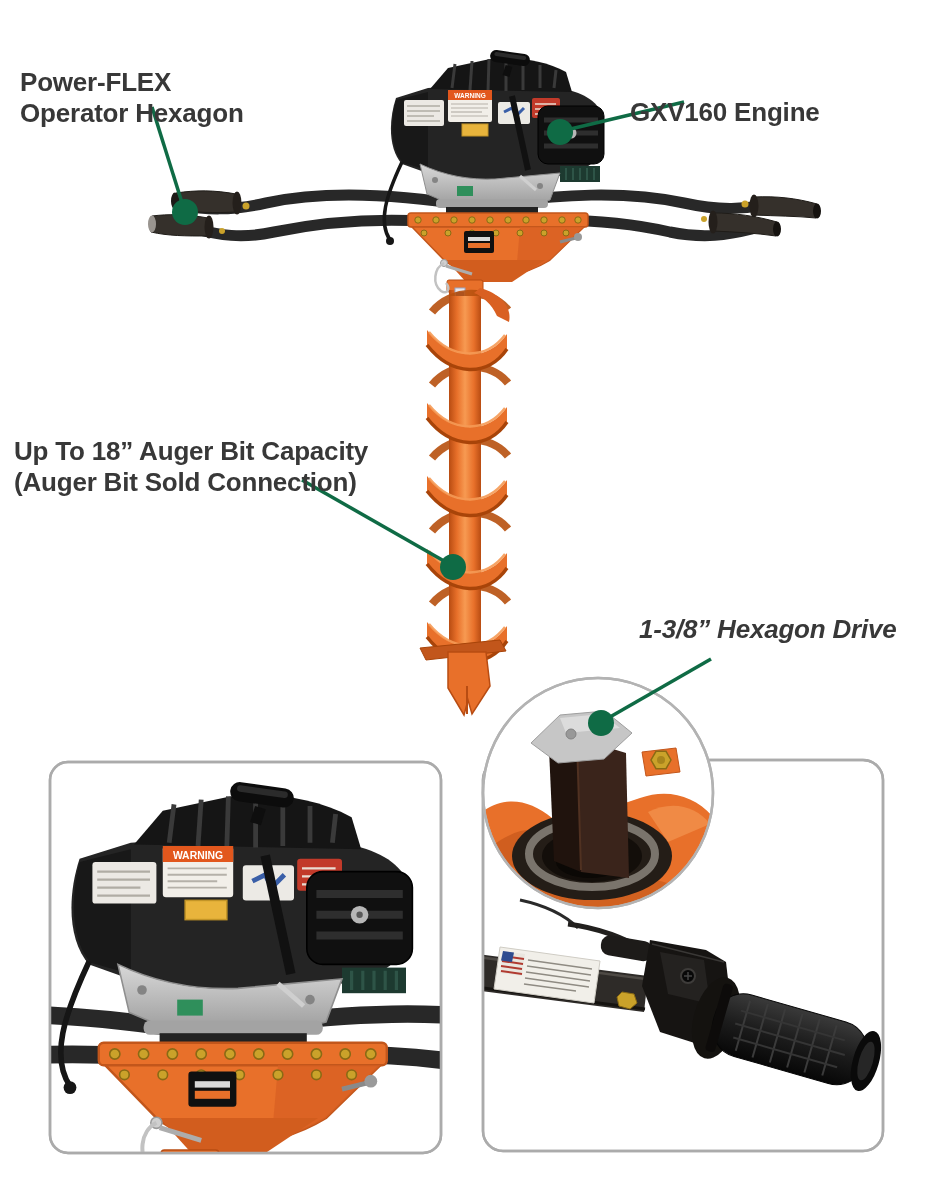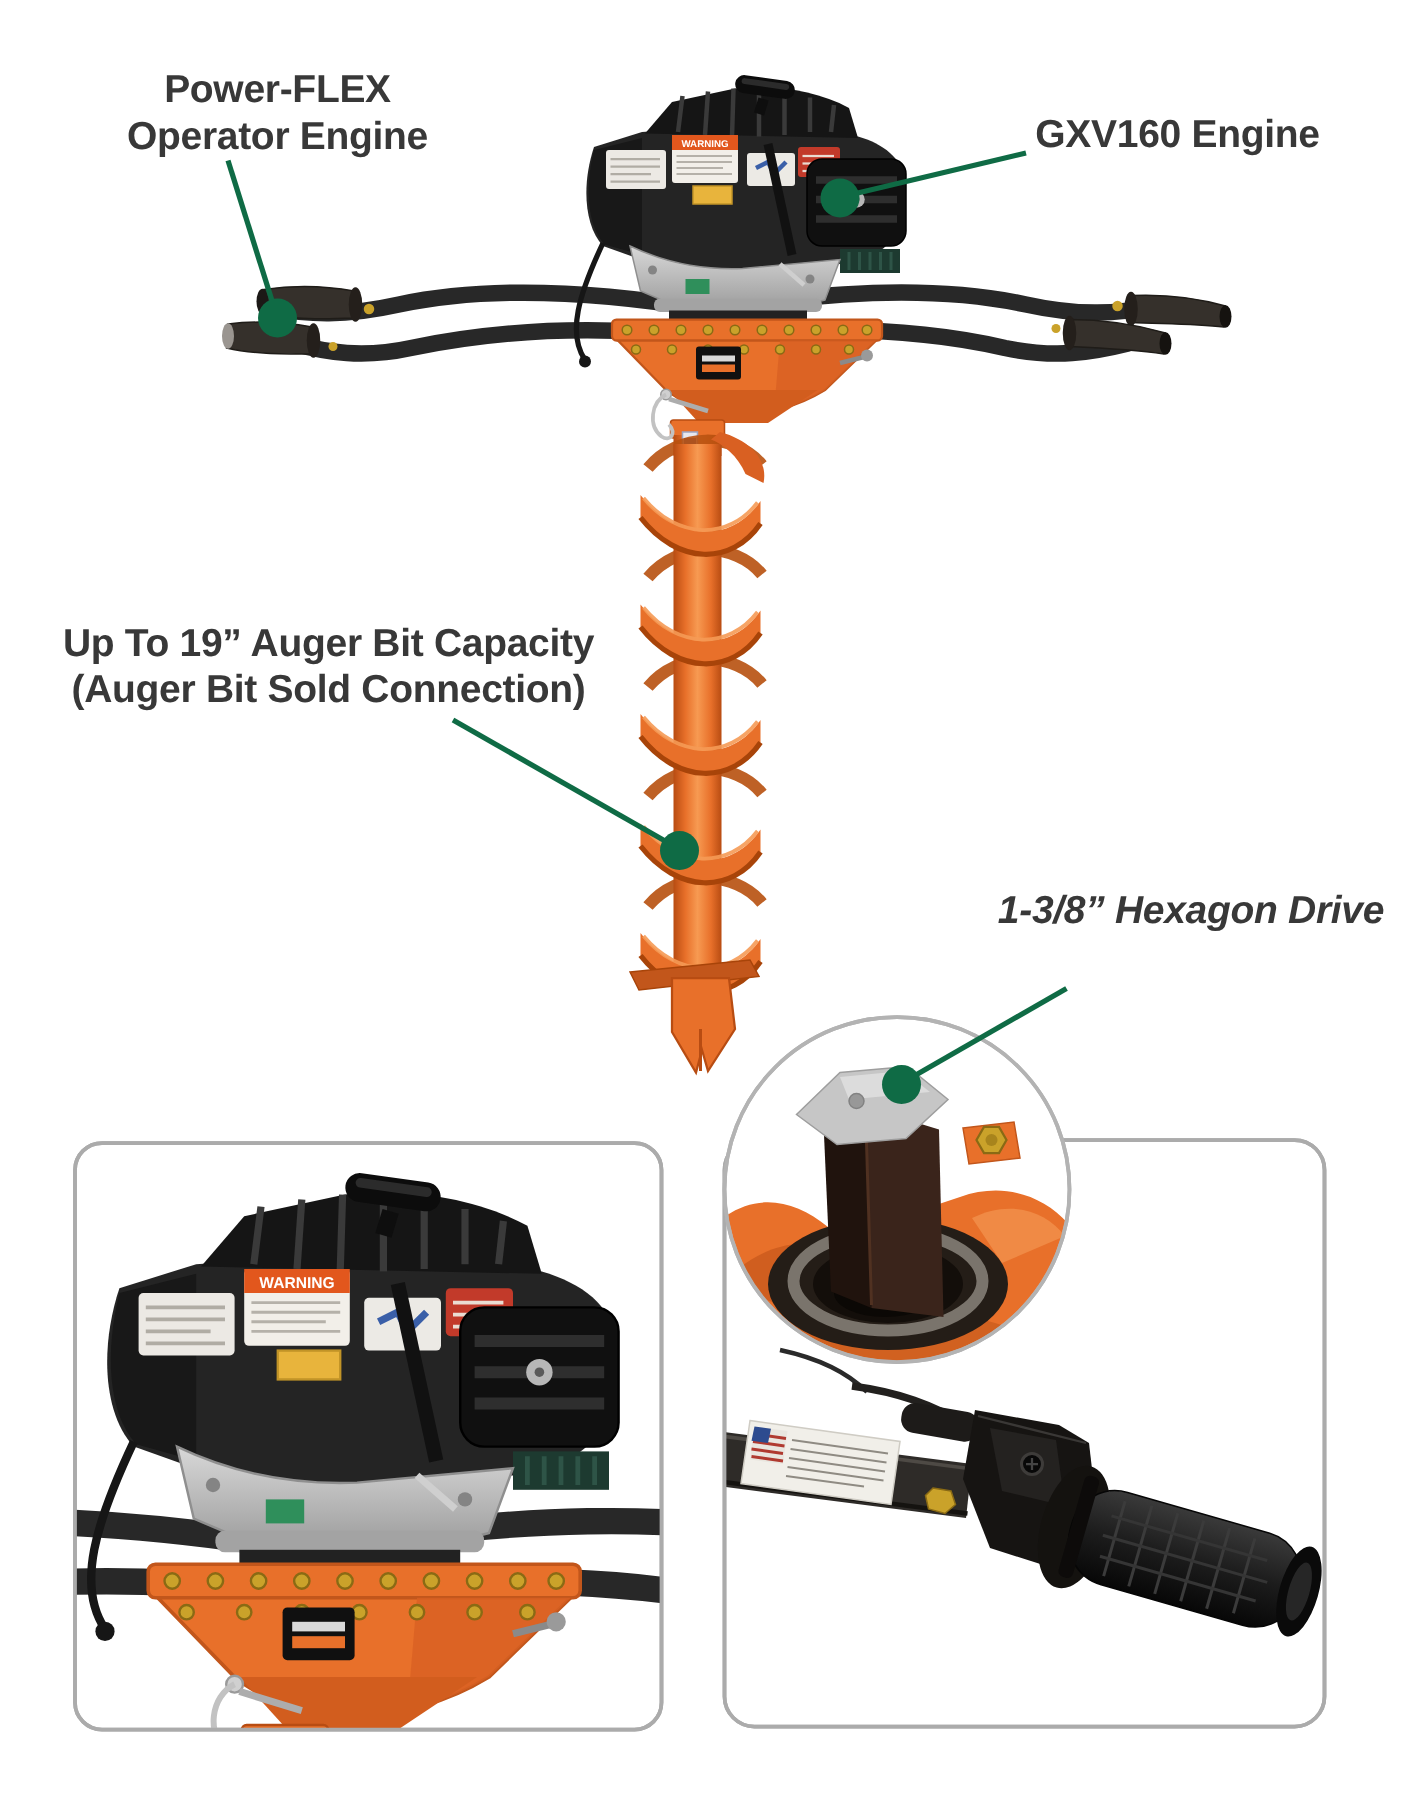--- a/index.html
+++ b/index.html
@@ -1,34 +1,34 @@
 <!DOCTYPE html>
 <html><head>
 <meta charset="utf-8">
 <style>
   html,body{margin:0;padding:0;background:#ffffff;}
   body{width:942px;height:1200px;position:relative;overflow:hidden;
        font-family:"Liberation Sans",sans-serif;}
   #scene{position:absolute;left:0;top:0;width:942px;height:1200px;}
-  .callout-label{position:absolute;text-align:center;font-weight:700;
+  .callout-label{position:absolute;font-weight:700;
        font-size:26px;line-height:31px;color:#383838;letter-spacing:-0.2px;
-       z-index:5;pointer-events:none;}
+       z-index:5;pointer-events:none;margin-top:23px;}
 </style>
 </head>
 <body>
 
 <div class="callout-label" style="left:20px;top:44px;width:330px;">
   <div>Power-FLEX</div>
-  <div>Operator Engine</div>
+  <div>Operator Hexagon</div>
 </div>
 <div class="callout-label" style="left:630px;top:74px;width:310px;">
   <div>GXV160 Engine</div>
 </div>
 <div class="callout-label" style="left:14px;top:413px;width:410px;">
-  <div>Up To 19” Auger Bit Capacity</div>
+  <div>Up To 18” Auger Bit Capacity</div>
   <div>(Auger Bit Sold Connection)</div>
 </div>
 <div class="callout-label" style="left:639px;top:591px;width:310px;font-style:italic;">
   <div>1-3/8” Hexagon Drive</div>
 </div>
 
 <svg id="scene" viewBox="0 0 942 1200" width="942" height="1200">
   <defs>
     <linearGradient id="tubeGrad" x1="0" y1="0" x2="1" y2="0">
       <stop offset="0" stop-color="#b84c12"></stop>

